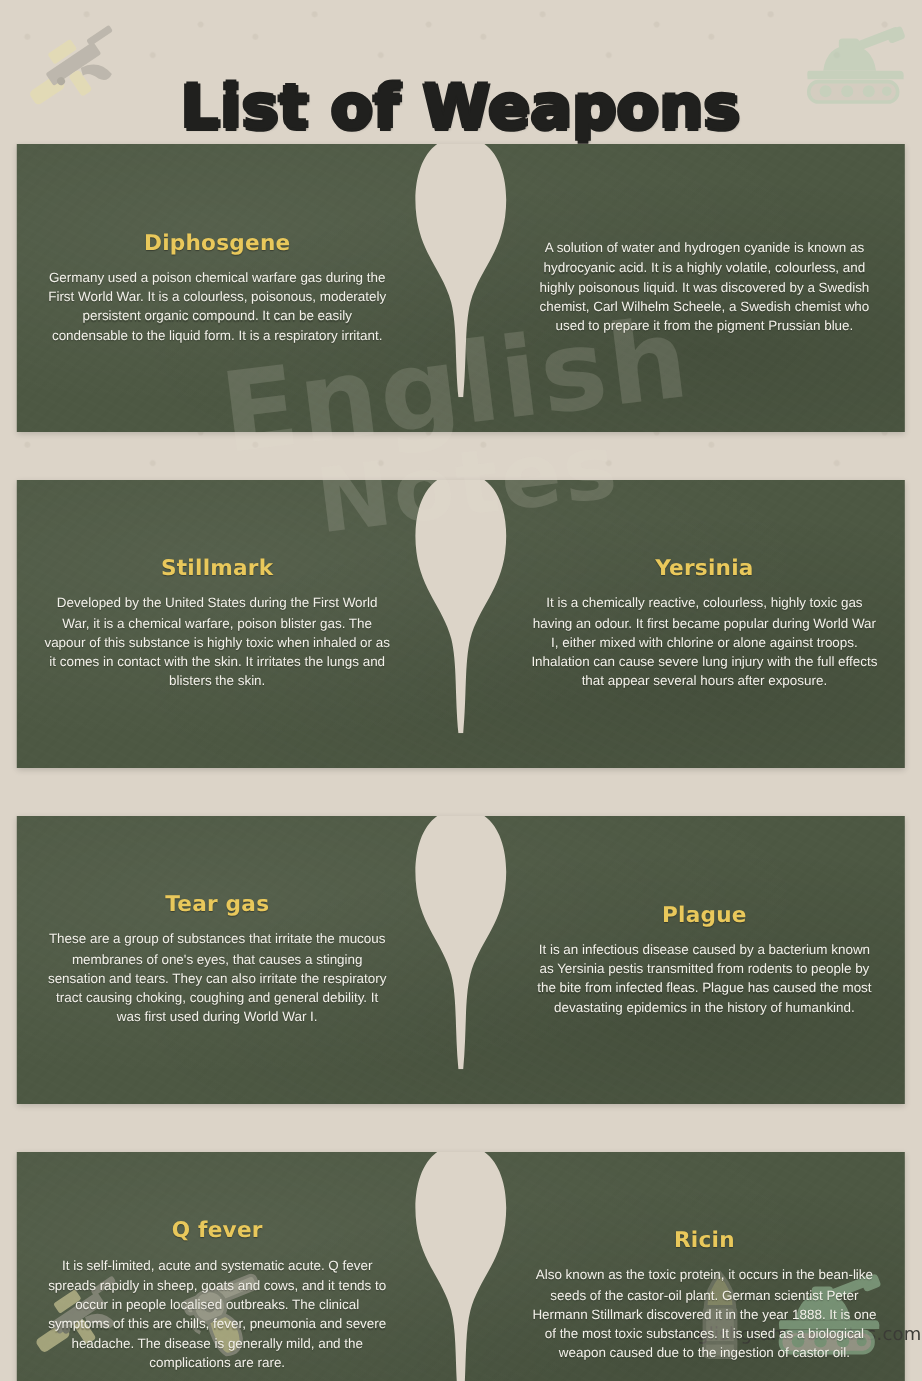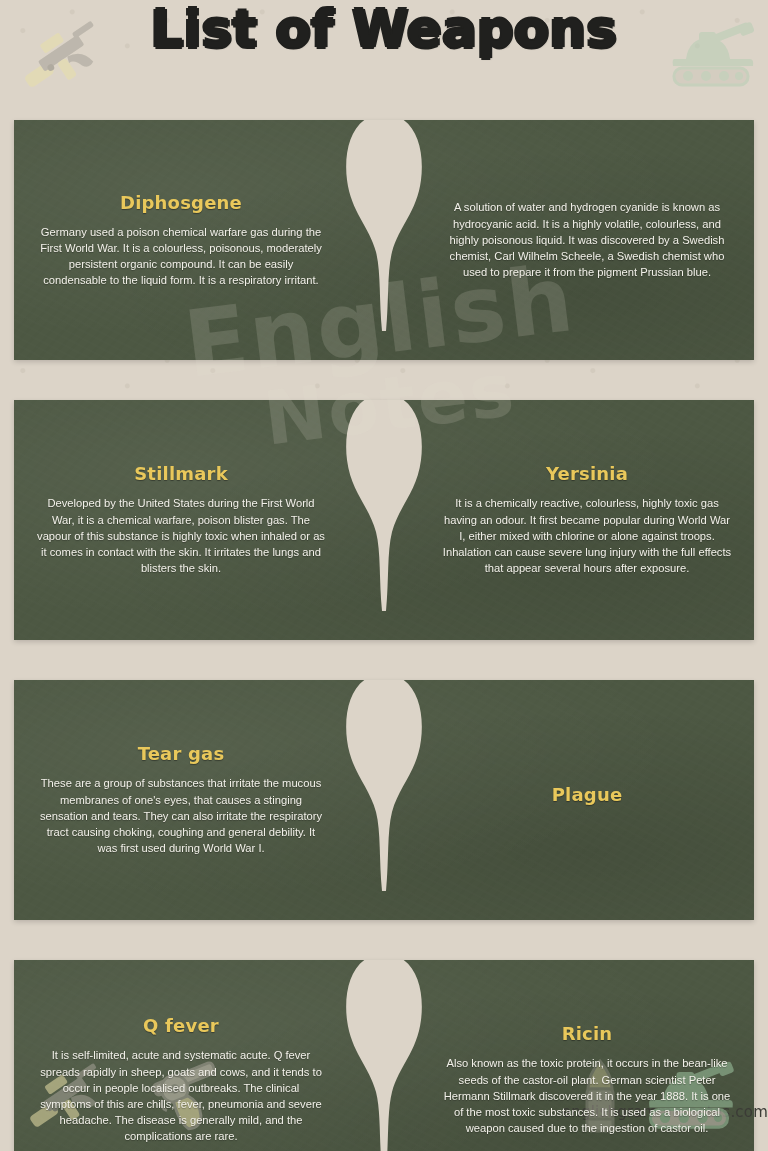--- a/index.html
+++ b/index.html
@@ -29,21 +29,21 @@
       radial-gradient(circle at 38% 7%,  #8d8472 0 2px, transparent 3px),
       radial-gradient(circle at 67% 27%, #8d8472 0 2px, transparent 3px),
       radial-gradient(circle at 88% 12%, #8d8472 0 2px, transparent 3px);
     background-size:190px 170px;
   }
 
   
   .header {
     position:relative;
     height:120px;
-    display:flex; align-items:flex-start; justify-content:center;
+    display:flex; align-items:flex-end; justify-content:center;
   }
   .poster-title {
     font-family:"DejaVu Sans", sans-serif;
     font-weight:700;
     font-size:51px;
     letter-spacing:.5px;
     color:#20201e;
     text-shadow:
        2px 0 0 #20201e, -2px 0 0 #20201e,
        0 2px 0 #20201e, 0 -2px 0 #20201e,
@@ -235,20 +235,21 @@
         <div class="item-title">Tear gas</div>
         <div class="item-desc">These are a group of substances that irritate the mucous membranes of one's eyes, that causes a stinging sensation and tears. They can also irritate the respiratory tract causing choking, coughing and general debility. It was first used during World War I.</div>
       </div>
       <div class="divider">
         <svg viewBox="0 0 110 217" preserveAspectRatio="none">
           <path d="M55 0 C86 0 96 34 92 66 C88 98 70 112 63 138 C58 158 60 186 57 217 L53 217 C50 186 52 158 47 138 C40 112 22 98 18 66 C14 34 24 0 55 0 Z" fill="#dcd4c8"></path>
         </svg>
       </div>
       <div class="panel right">
         <div class="item-title">Plague</div>
+        <div class="item-desc">It is an infectious disease caused by a bacterium known as Yersinia pestis transmitted from rodents to people by the bite from infected fleas. Plague has caused the most devastating epidemics in the history of humankind.</div>
       </div>
     </div>
 
     <div class="row">
       <div class="panel left">
         <div class="item-title">Q fever</div>
         <div class="item-desc">It is self-limited, acute and systematic acute. Q fever spreads rapidly in sheep, goats and cows, and it tends to occur in people localised outbreaks. The clinical symptoms of this are chills, fever, pneumonia and severe headache. The disease is generally mild, and the complications are rare.</div>
       </div>
       <div class="divider">
         <svg viewBox="0 0 110 217" preserveAspectRatio="none">

